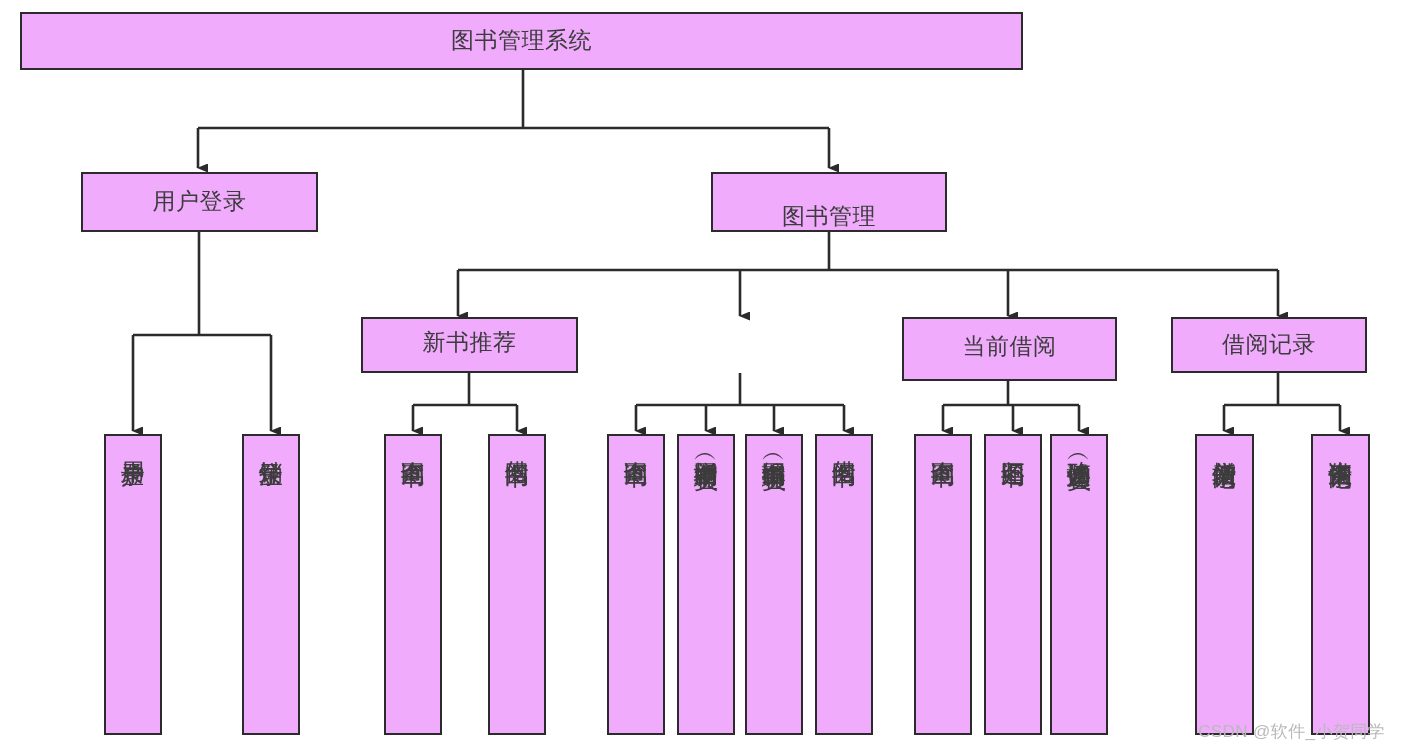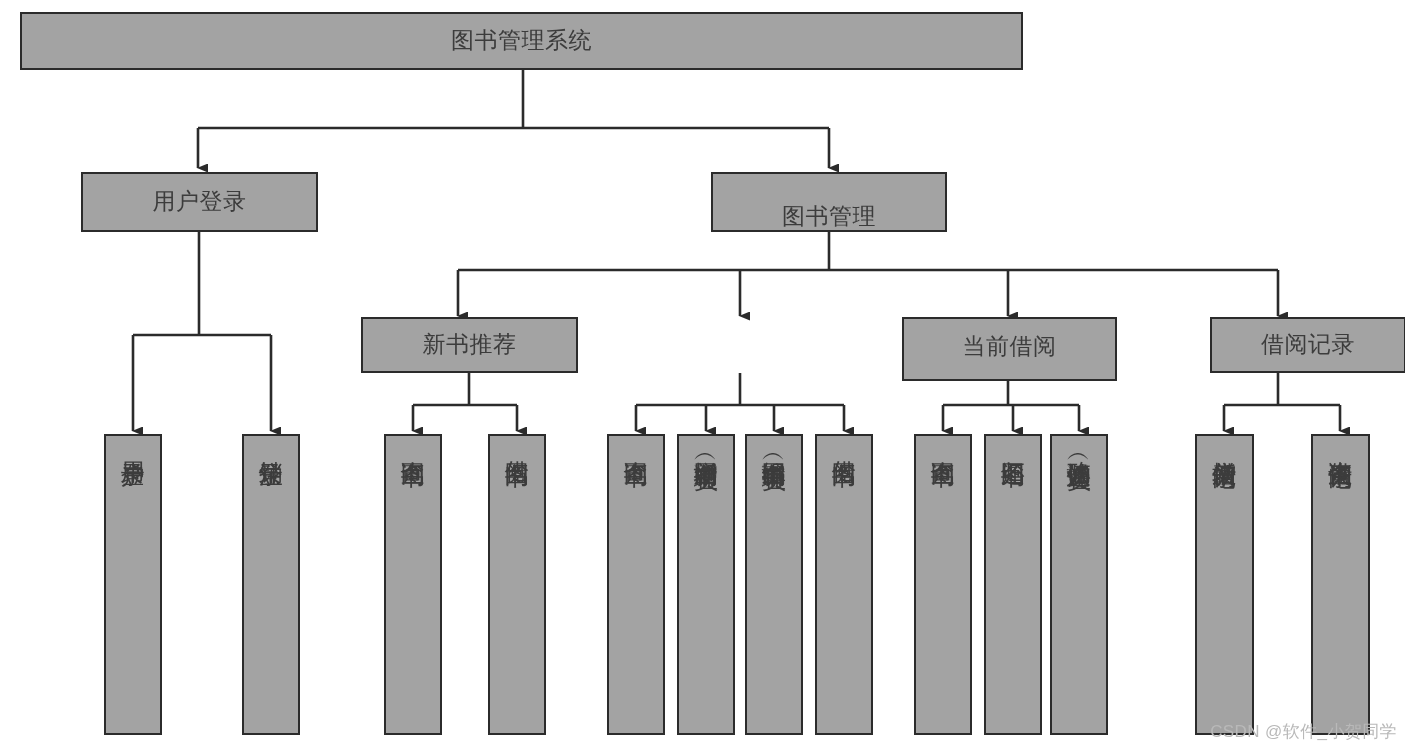--- a/index.html
+++ b/index.html
@@ -22,21 +22,21 @@
     position: absolute;
     left: 0;
     top: 0;
     width: 1405px;
     height: 747px;
   }
   .node-box {
     position: absolute;
     box-sizing: border-box;
     border: 2.5px solid #2b2b2b;
-    background: #a3a3a3;
+    background: #f0abfc;
     display: flex;
     align-items: center;
     justify-content: center;
     color: #3c3c3c;
     overflow: hidden;
   }
   .node-box .label {
     display: block;
     line-height: 1.18;
     letter-spacing: 0.5px;
@@ -59,21 +59,21 @@
     writing-mode: vertical-rl;
     text-orientation: upright;
     font-size: 24px;
     line-height: 1.14;
     letter-spacing: 1px;
     text-align: left;
   }
   
   #watermark {
     position: absolute;
-    right: 8px;
+    right: 20px;
     bottom: 4px;
     font-size: 17px;
     color: #b9b9b9;
     letter-spacing: 0.4px;
     white-space: nowrap;
     user-select: none;
     margin-top: 10px;
   }
 </style>
 </head>
@@ -136,30 +136,30 @@
   </div>
 
   <div class="node-box horiz" style="left:81px; top:172px; width:237px; height:60px;">
     <span class="label">用户登录</span>
   </div>
 
   <div class="node-box horiz" style="left:711px; top:172px; width:236px; height:60px;align-items:flex-end;">
     <span class="label">图书管理</span>
   </div>
 
-  <div class="node-box horiz" style="left:361px; top:317px; width:217px; height:56px;">
+  <div class="node-box horiz" style="left:361px; top:317px; width:217px; height:56px;font-family:Liberation Mono, monospace;">
     <span class="label">新书推荐</span>
   </div>
 
 
   <div class="node-box horiz" style="left:902px; top:317px; width:215px; height:64px;font-family:Liberation Mono, monospace;">
     <span class="label">当前借阅</span>
   </div>
 
-  <div class="node-box horiz" style="left:1210px; top:317px; width:196px; height:56px;">
+  <div class="node-box horiz" style="left:1171px; top:317px; width:196px; height:56px;">
     <span class="label">借阅记录</span>
   </div>
 
   <div class="node-box vert" style="left:104px; top:434px; width:58px; height:301px;">
     <span class="label">用户登录</span>
   </div>
 
   <div class="node-box vert" style="left:242px; top:434px; width:58px; height:301px;">
     <span class="label">注销登录</span>
   </div>

